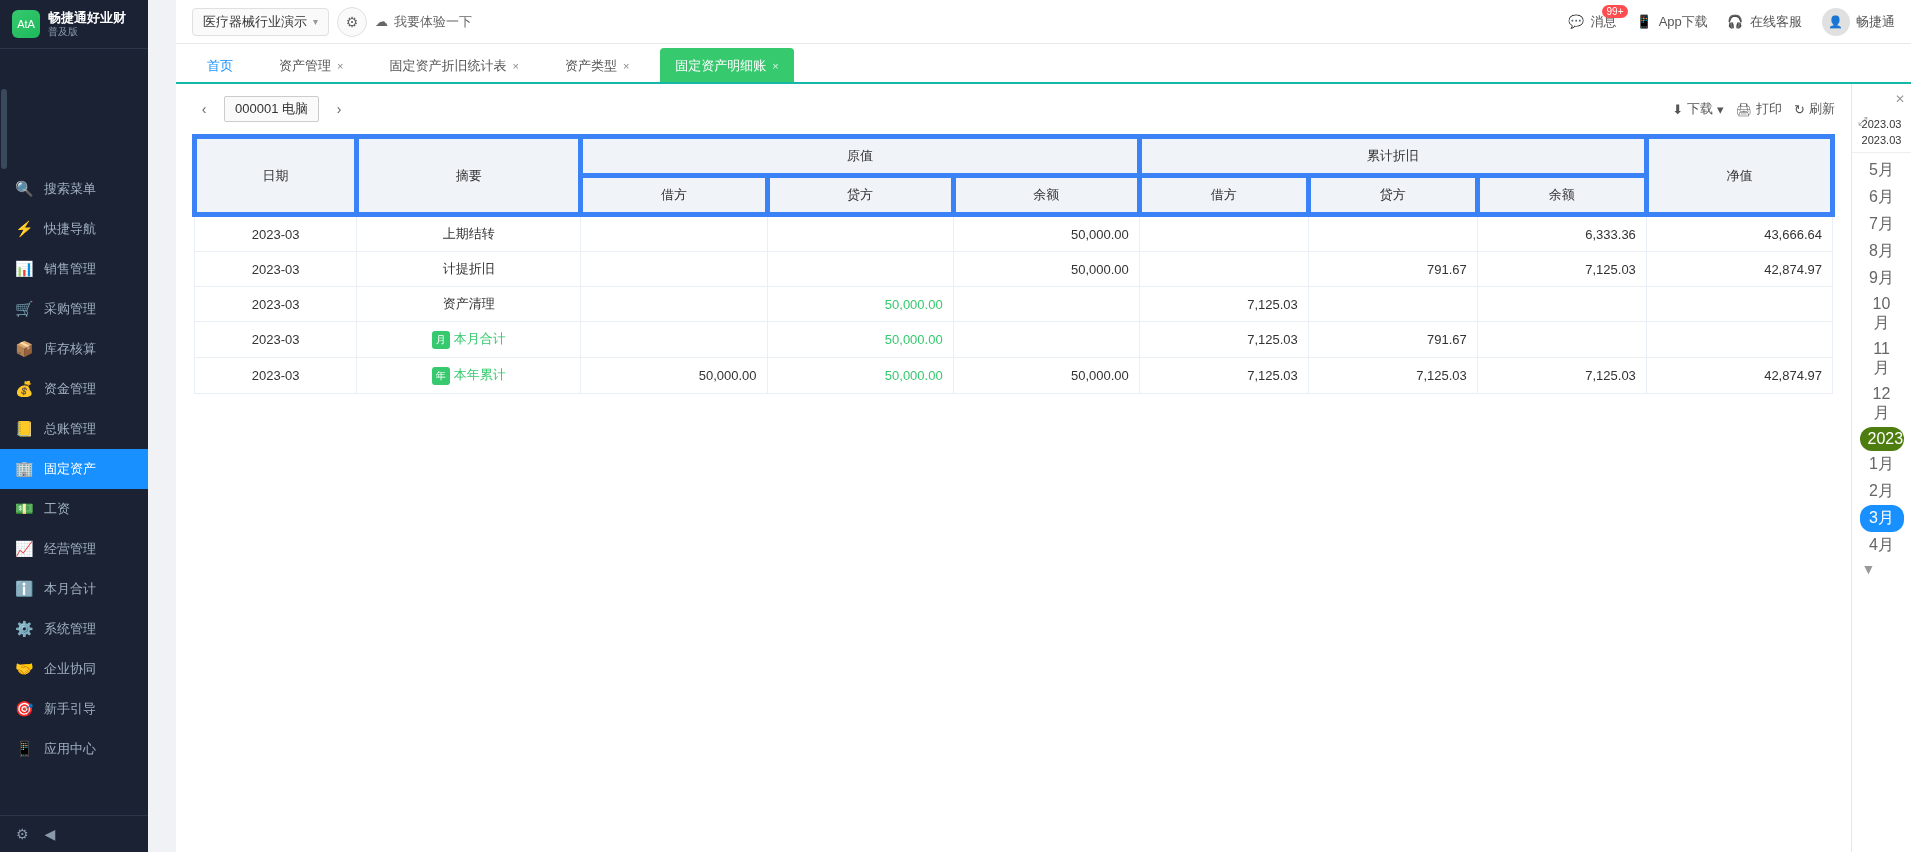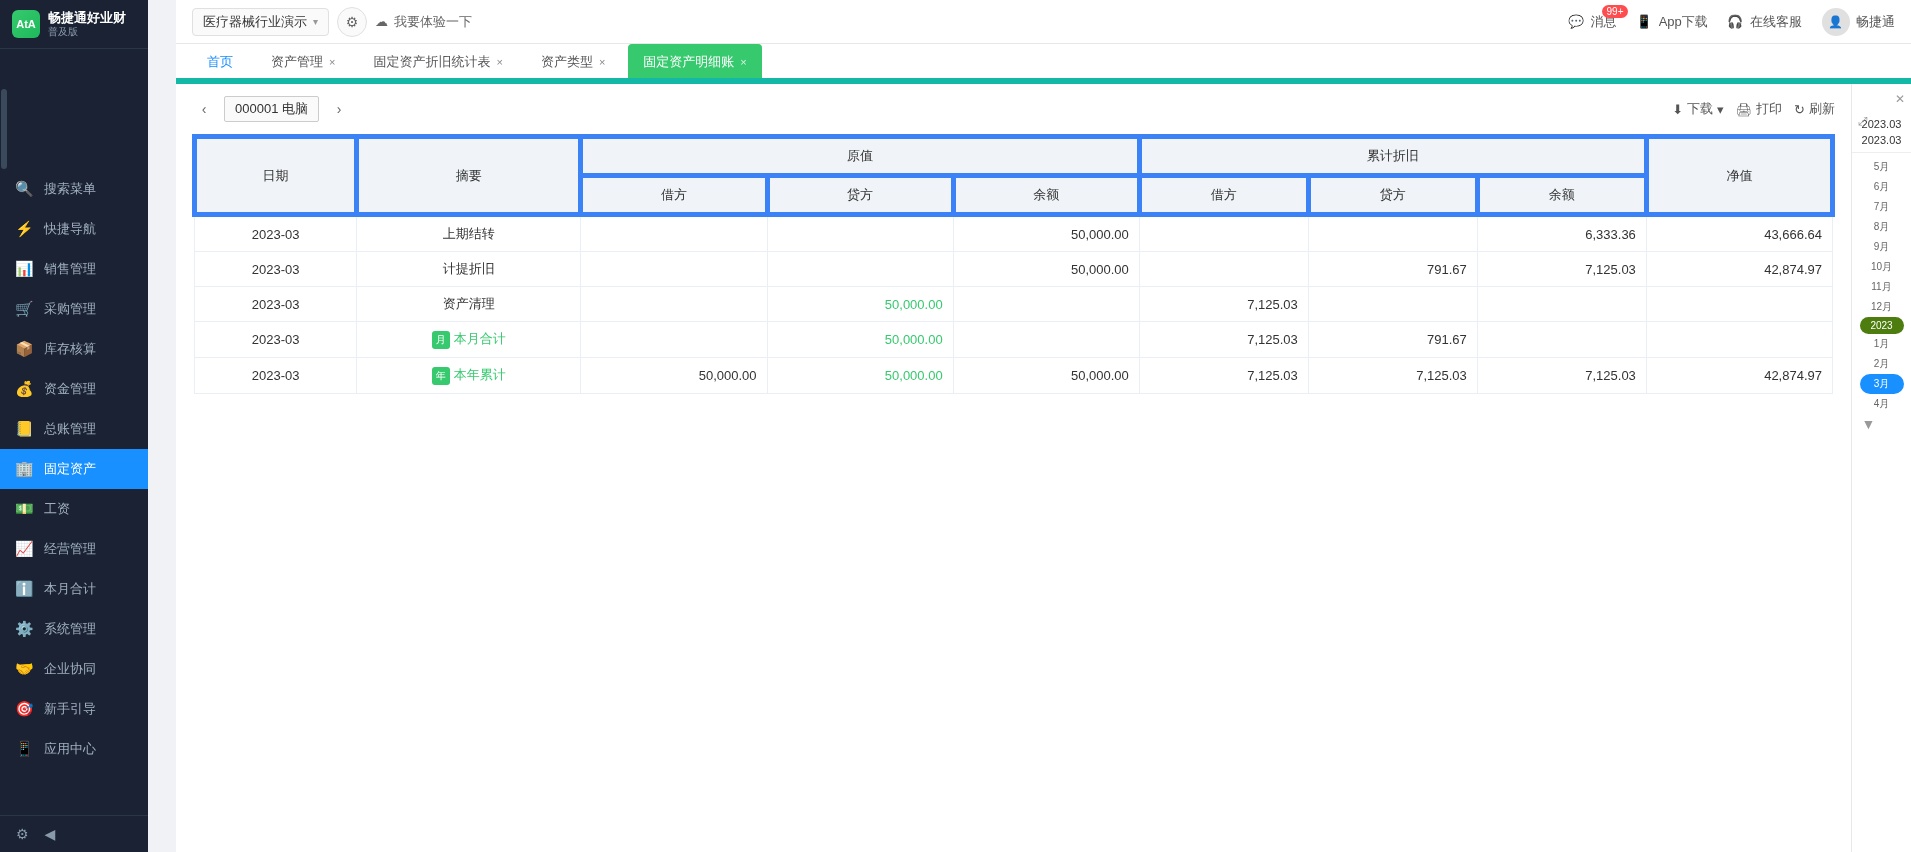--- a/index.html
+++ b/index.html
@@ -23,21 +23,21 @@
       color: #fff;
       font-size: 13px;
       font-weight: bold;
       border-bottom: 1px solid #2a3547;
     }
     .sidebar-logo .logo-icon {
       width: 28px; height: 28px;
       background: linear-gradient(135deg, #36c96e, #1db95a);
       border-radius: 6px;
       display: flex; align-items: center; justify-content: center;
-      color: white; font-size: 11px; font-weight: bold;
+      color: white; font-size: 11px; font-weight: normal;
     }
     .sidebar-logo .logo-text { line-height: 1.2; }
     .sidebar-logo .logo-sub { font-size: 10px; color: #8899aa; font-weight: normal; }
     .sidebar-scroll { flex: 1; overflow-y: auto; overflow-x: hidden; }
     .sidebar-scroll::-webkit-scrollbar { width: 4px; }
     .sidebar-scroll::-webkit-scrollbar-thumb { background: #3a4a5c; border-radius: 2px; }
     .sidebar-item {
       display: flex;
       align-items: center;
       gap: 10px;
@@ -139,23 +139,23 @@
       font-size: 12px; color: #666;
     }
 
     
     .tab-bar {
       background: #fff;
       height: 40px;
       display: flex;
       align-items: flex-end;
       padding: 0 16px;
-      border-bottom: 6px solid #14b8a6;
+      border-bottom: 2px solid #14b8a6;
       flex-shrink: 0;
-      gap: 8px;
+      gap: 16px;
     }
     .tab-item {
       display: flex; align-items: center; gap: 6px;
       padding: 6px 14px;
       cursor: pointer;
       font-size: 13px;
       color: #555;
       border-top-left-radius: 4px;
       border-top-right-radius: 4px;
       border: 1px solid transparent;
@@ -275,21 +275,21 @@
     }
     .timeline-close {
       position: absolute; top: 8px; right: 6px;
       cursor: pointer; color: #999; font-size: 12px;
     }
     .timeline-expand {
       position: absolute; top: 8px; left: 6px;
       cursor: pointer; color: #999; font-size: 12px;
     }
     .timeline-month {
-      font-size: 10px;
+      font-size: 16px;
       color: #666;
       padding: 3px 8px;
       cursor: pointer;
       border-radius: 12px;
       width: 44px;
       text-align: center;
     }
     .timeline-month.active-year {
       background: #4d7c0f;
       color: #fff;

